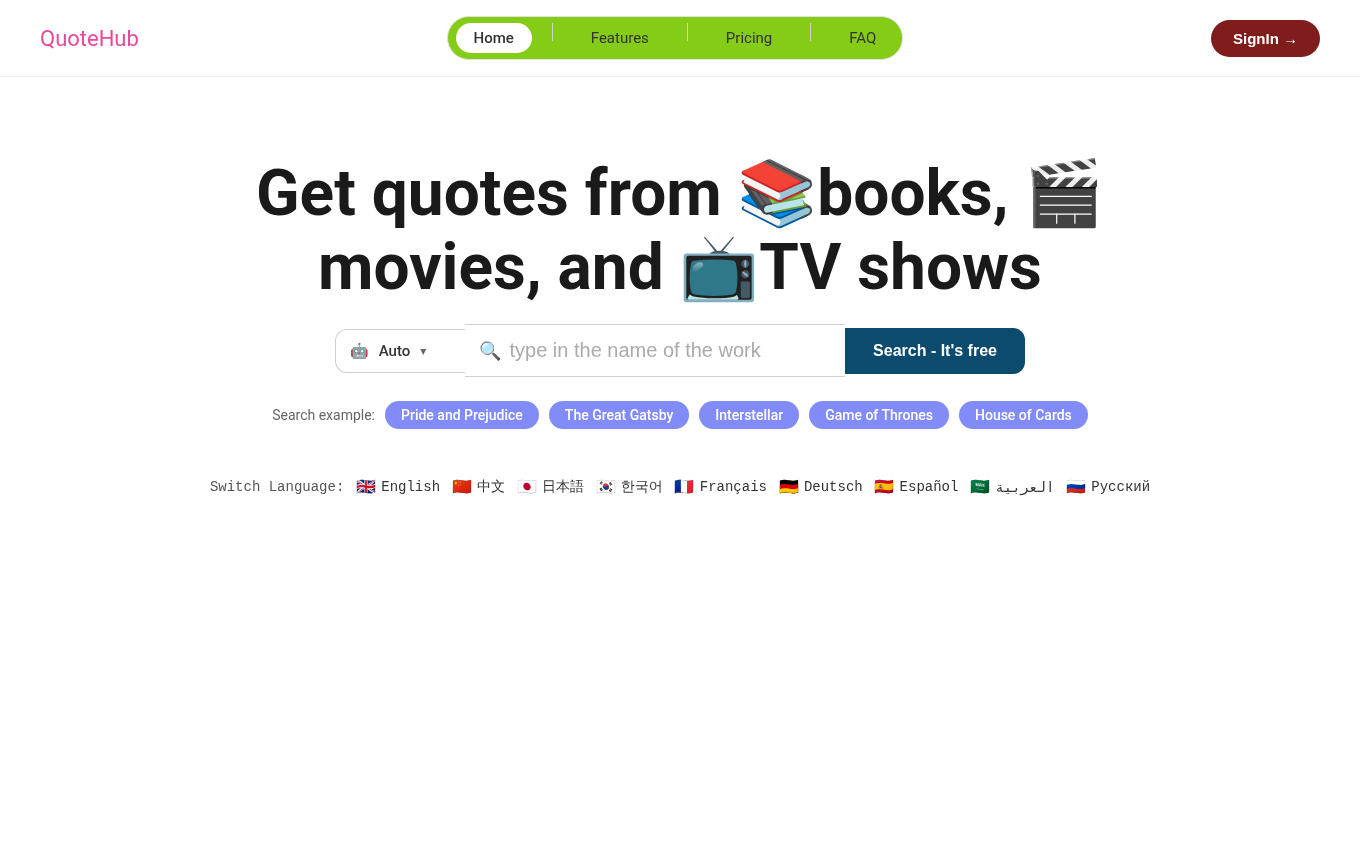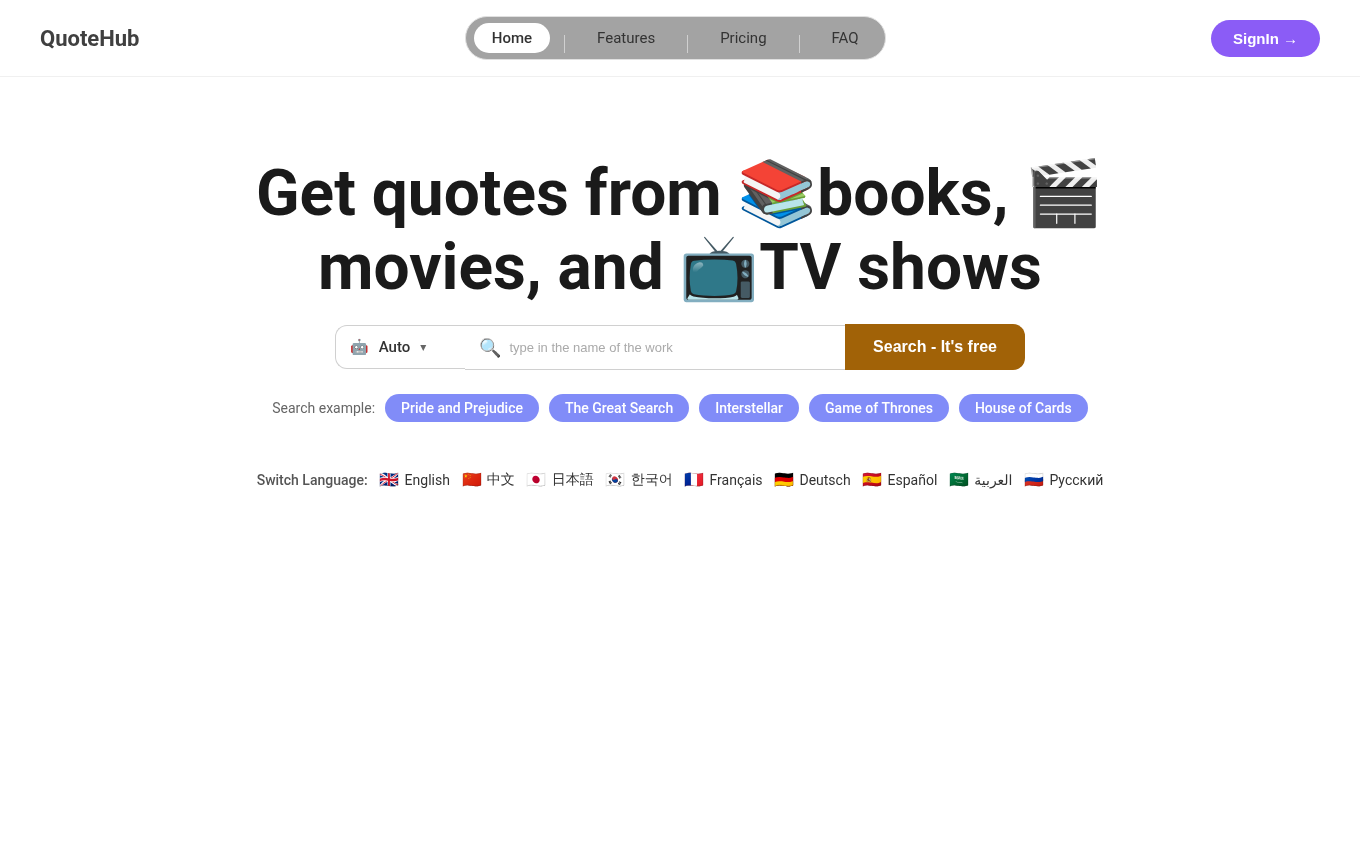--- a/index.html
+++ b/index.html
@@ -20,31 +20,31 @@
     .navbar {
       display: flex;
       align-items: center;
       justify-content: space-between;
       padding: 16px 40px;
       border-bottom: 1px solid #f0f0f0;
     }
 
     .logo {
       font-size: 22px;
-      font-weight: 700;
-      color: #404040;
+      font-weight: 400;
+      color: #ec4899;
       text-decoration: none;
       cursor: pointer;
     }
 
     .nav-links {
       display: flex;
-      align-items: flex-end;
-      gap: 12px;
-      background: #a3a3a3;
+      align-items: flex-start;
+      gap: 18px;
+      background: #84cc16;
       border: 1.5px solid #e0e0e0;
       border-radius: 999px;
       padding: 6px 8px;
     }
 
     .nav-link {
       padding: 6px 18px;
       font-size: 15px;
       color: #333;
       cursor: pointer;
@@ -59,21 +59,21 @@
     }
 
     .nav-divider {
       width: 1px;
       height: 18px;
       background: #d0d0d0;
       margin: 0 2px;
     }
 
     .signin-btn {
-      background: #8b5cf6;
+      background: #7f1d1d;
       color: #fff;
       border: none;
       border-radius: 999px;
       padding: 10px 22px;
       font-size: 15px;
       font-weight: 600;
       cursor: pointer;
       display: flex;
       align-items: center;
       gap: 6px;
@@ -147,33 +147,33 @@
 
     .search-icon {
       color: #999;
       font-size: 18px;
       margin-right: 8px;
     }
 
     .search-input {
       border: none;
       outline: none;
-      font-size: 13px;
+      font-size: 20px;
       color: #4d7c0f;
       width: 100%;
       padding: 14px 0;
       background: transparent;
     }
 
     .search-input::placeholder {
       color: #aaa;
     }
 
     .search-btn {
-      background: #a16207;
+      background: #0c4a6e;
       color: #fff;
       border: none;
       border-radius: 0 12px 12px 0;
       padding: 14px 28px;
       font-size: 16px;
       font-weight: 700;
       cursor: pointer;
       white-space: nowrap;
     }
 
@@ -219,20 +219,21 @@
       background: #000000;
     }
 
     
     .language-switch {
       display: flex;
       align-items: center;
       gap: 12px;
       flex-wrap: wrap;
       justify-content: space-between;
+      font-family: Liberation Mono, monospace;
     }
 
     .language-switch-label {
       font-size: 14px;
       color: #555;
       font-weight: 500;
     }
 
     .lang-option {
       display: flex;
@@ -286,21 +287,21 @@
       <span class="search-icon">🔍</span>
       <input class="search-input" type="text" placeholder="type in the name of the work" style="">
     </div>
 
     <button class="search-btn">Search - It's free</button>
   </div>
 
   <div class="search-examples">
     <span class="search-examples-label">Search example:</span>
     <span class="example-tag">Pride and Prejudice</span>
-    <span class="example-tag">The Great Search</span>
+    <span class="example-tag">The Great Gatsby</span>
     <span class="example-tag">Interstellar</span>
     <span class="example-tag">Game of Thrones</span>
     <span class="example-tag">House of Cards</span>
   </div>
 
   <div class="language-switch">
     <span class="language-switch-label">Switch Language:</span>
     <a class="lang-option">
       <span class="lang-flag">🇬🇧</span>
       <span>English</span>

